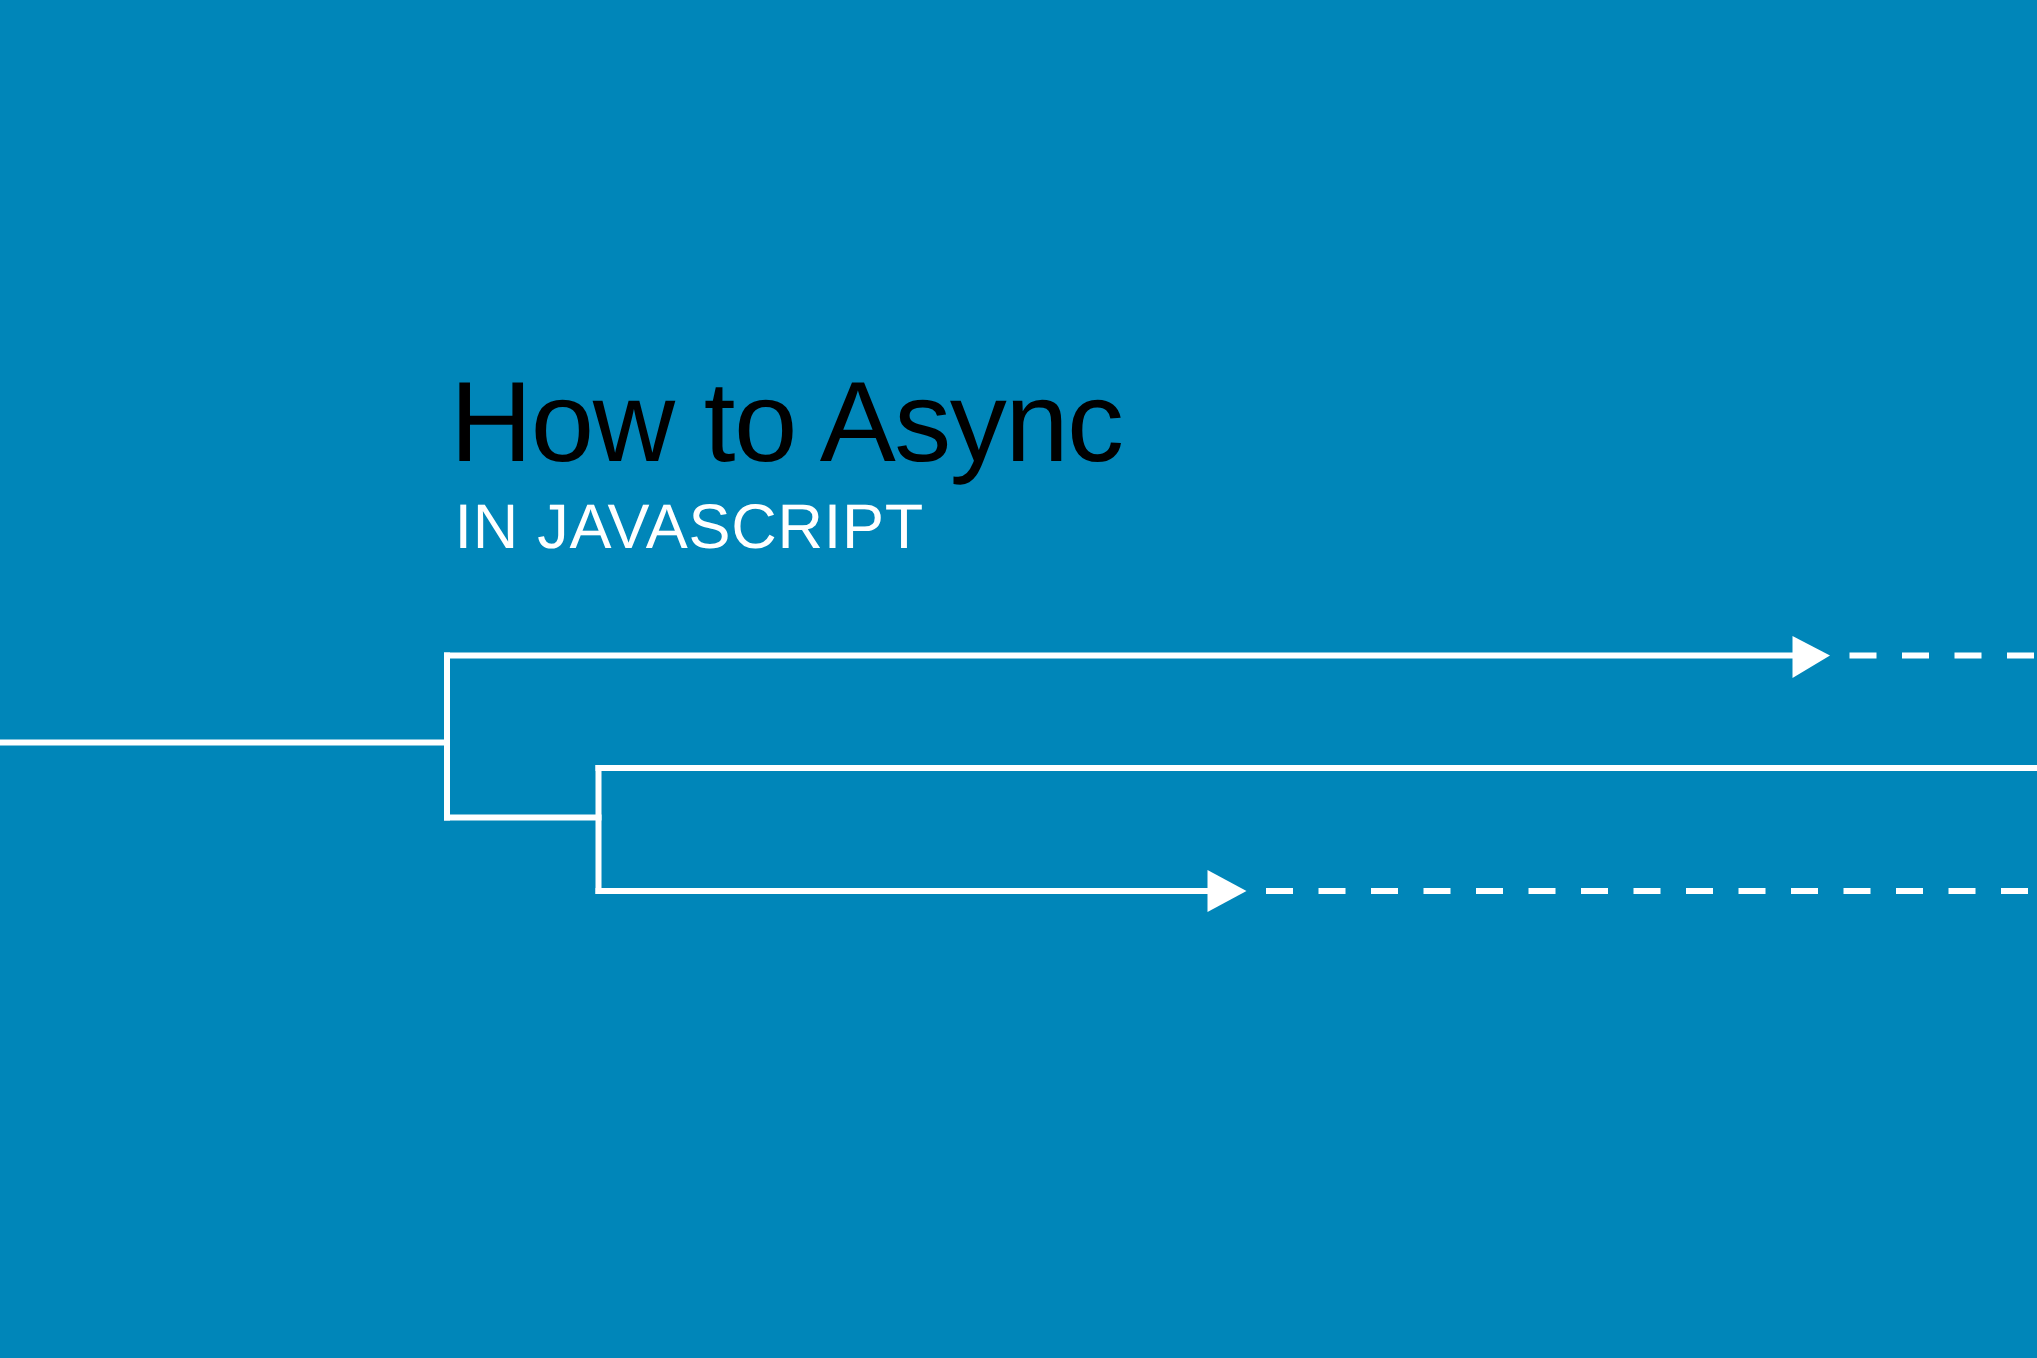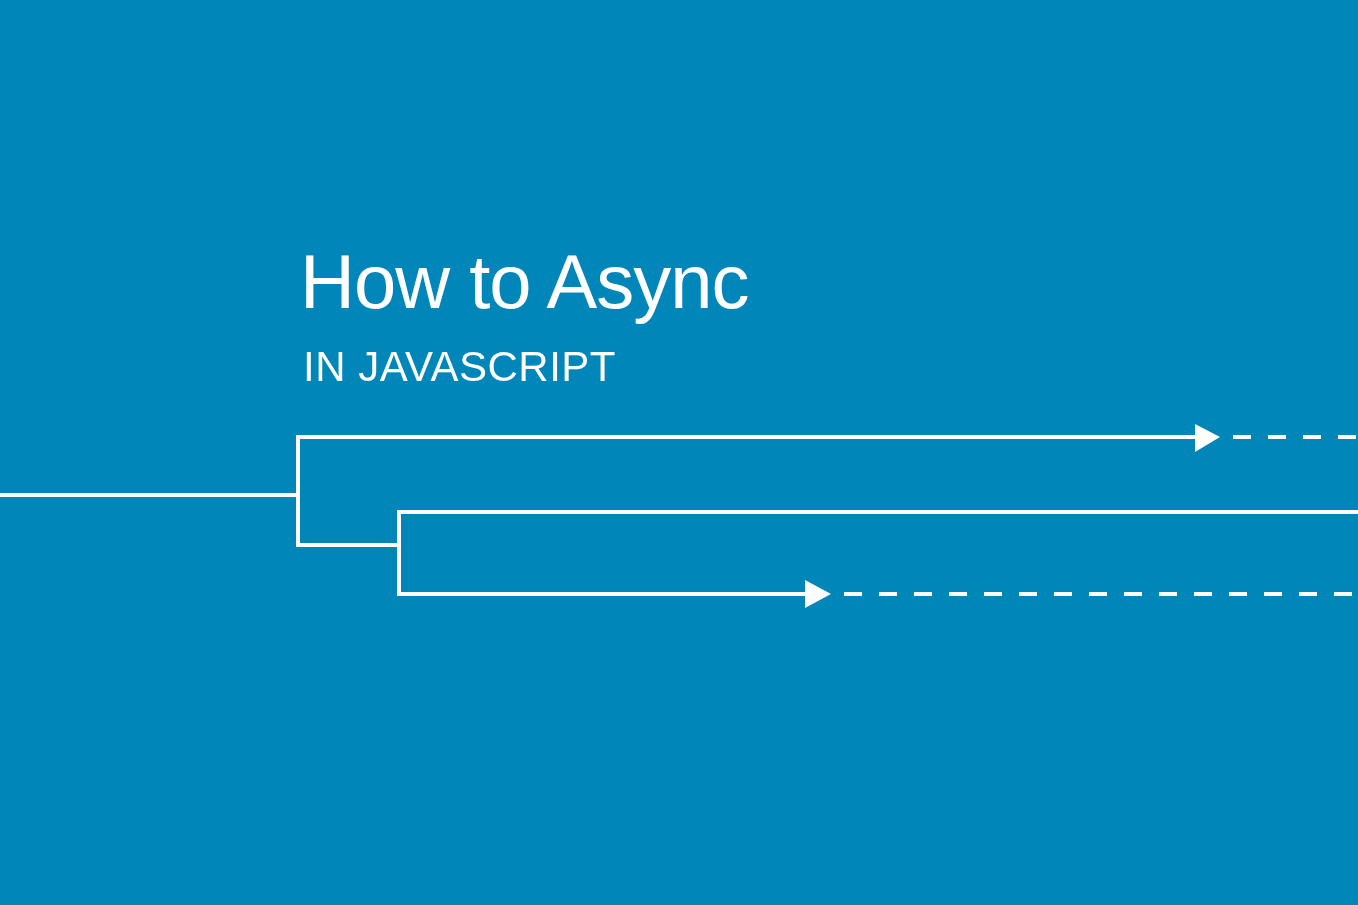--- a/index.html
+++ b/index.html
@@ -1,18 +1,18 @@
 <!DOCTYPE html>
 <html><head>
 <meta charset="utf-8">
 <style>
   html, body { margin:0; padding:0; }
   body { width:1358px; height:905px; background:#0086b9; position:relative; overflow:hidden; font-family:"DejaVu Sans", sans-serif; }
-  .title { position:absolute; left:300px; top:232px; color:#ffffff; font-size:76px; line-height:100px; letter-spacing:-1px; white-space:nowrap; font-family:"Liberation Sans", sans-serif; }
-  .subtitle { position:absolute; left:303px; top:340px; color:#fff; font-size:42px; line-height:54px; white-space:nowrap; font-family:"Liberation Sans", sans-serif; letter-spacing:0.5px; }
+  .title { position:absolute; left:300px; top:232px; color:#000000; font-size:76px; line-height:100px; letter-spacing:-1px; white-space:nowrap; font-family:"Liberation Sans", sans-serif; }
+  .subtitle { position:absolute; left:303px; top:324px; color:#fff; font-size:42px; line-height:54px; white-space:nowrap; font-family:"Liberation Sans", sans-serif; letter-spacing:0.5px; }
   svg.diagram { position:absolute; left:0; top:0; }
 </style>
 </head>
 <body>
 
 <div class="title">How to Async</div>
 <div class="subtitle">IN JAVASCRIPT</div>
 
 <svg class="diagram" width="1358" height="905" viewBox="0 0 1358 905">
   <g stroke="#ffffff" stroke-width="4" fill="none">

